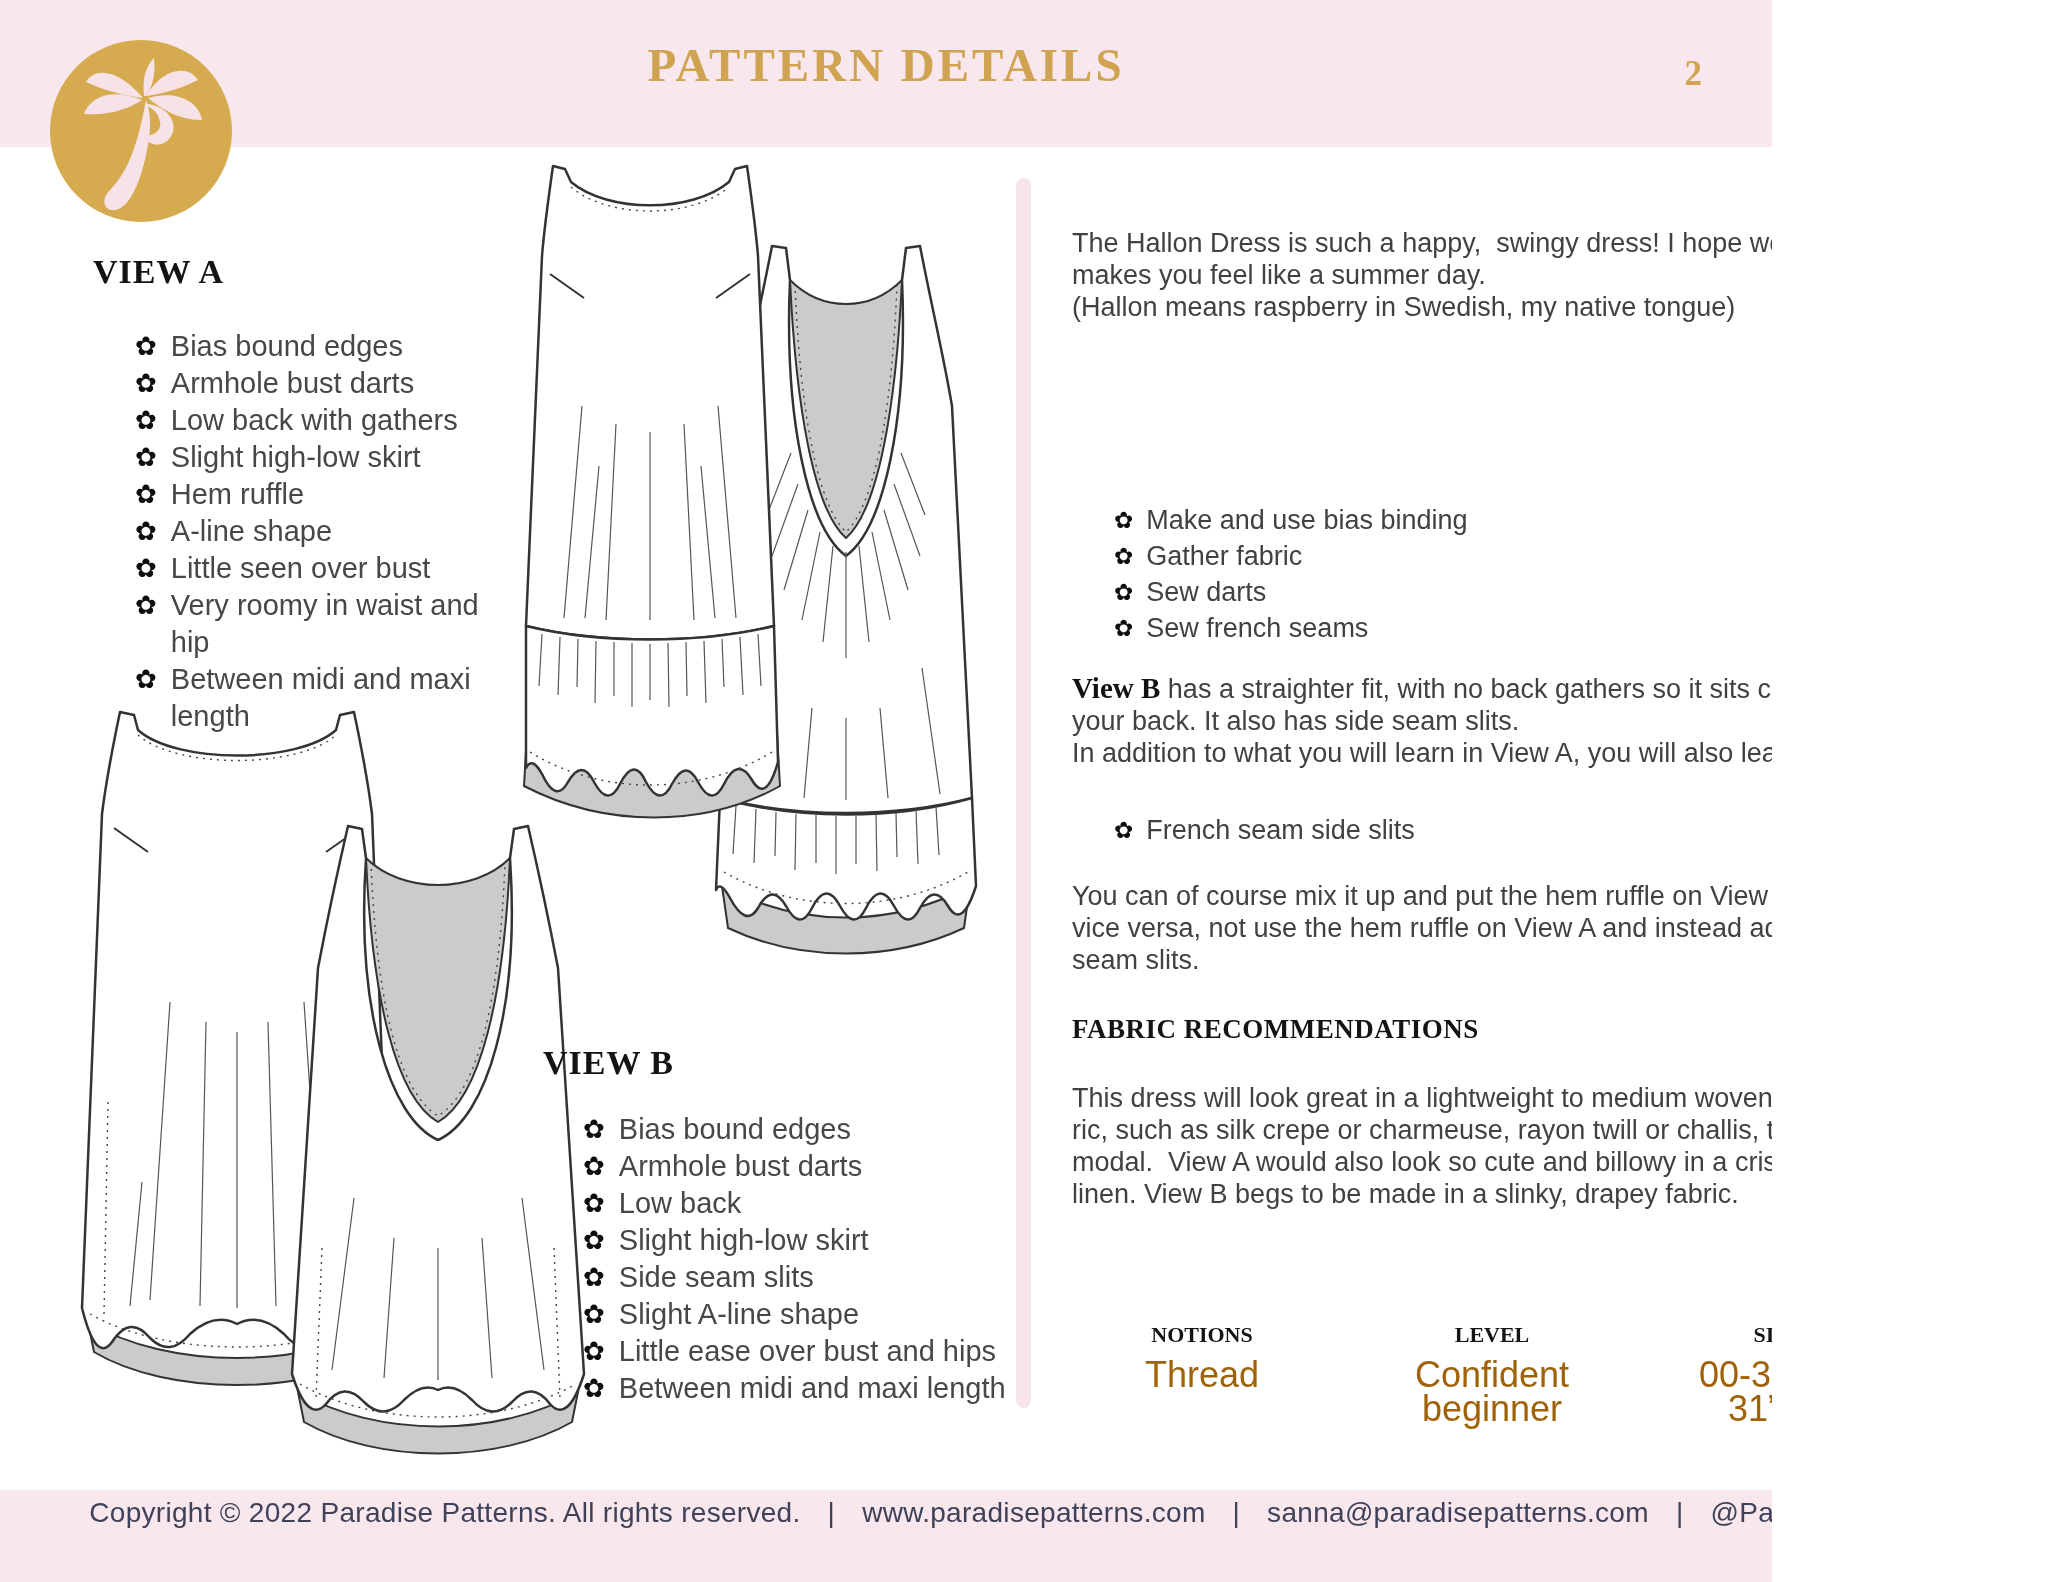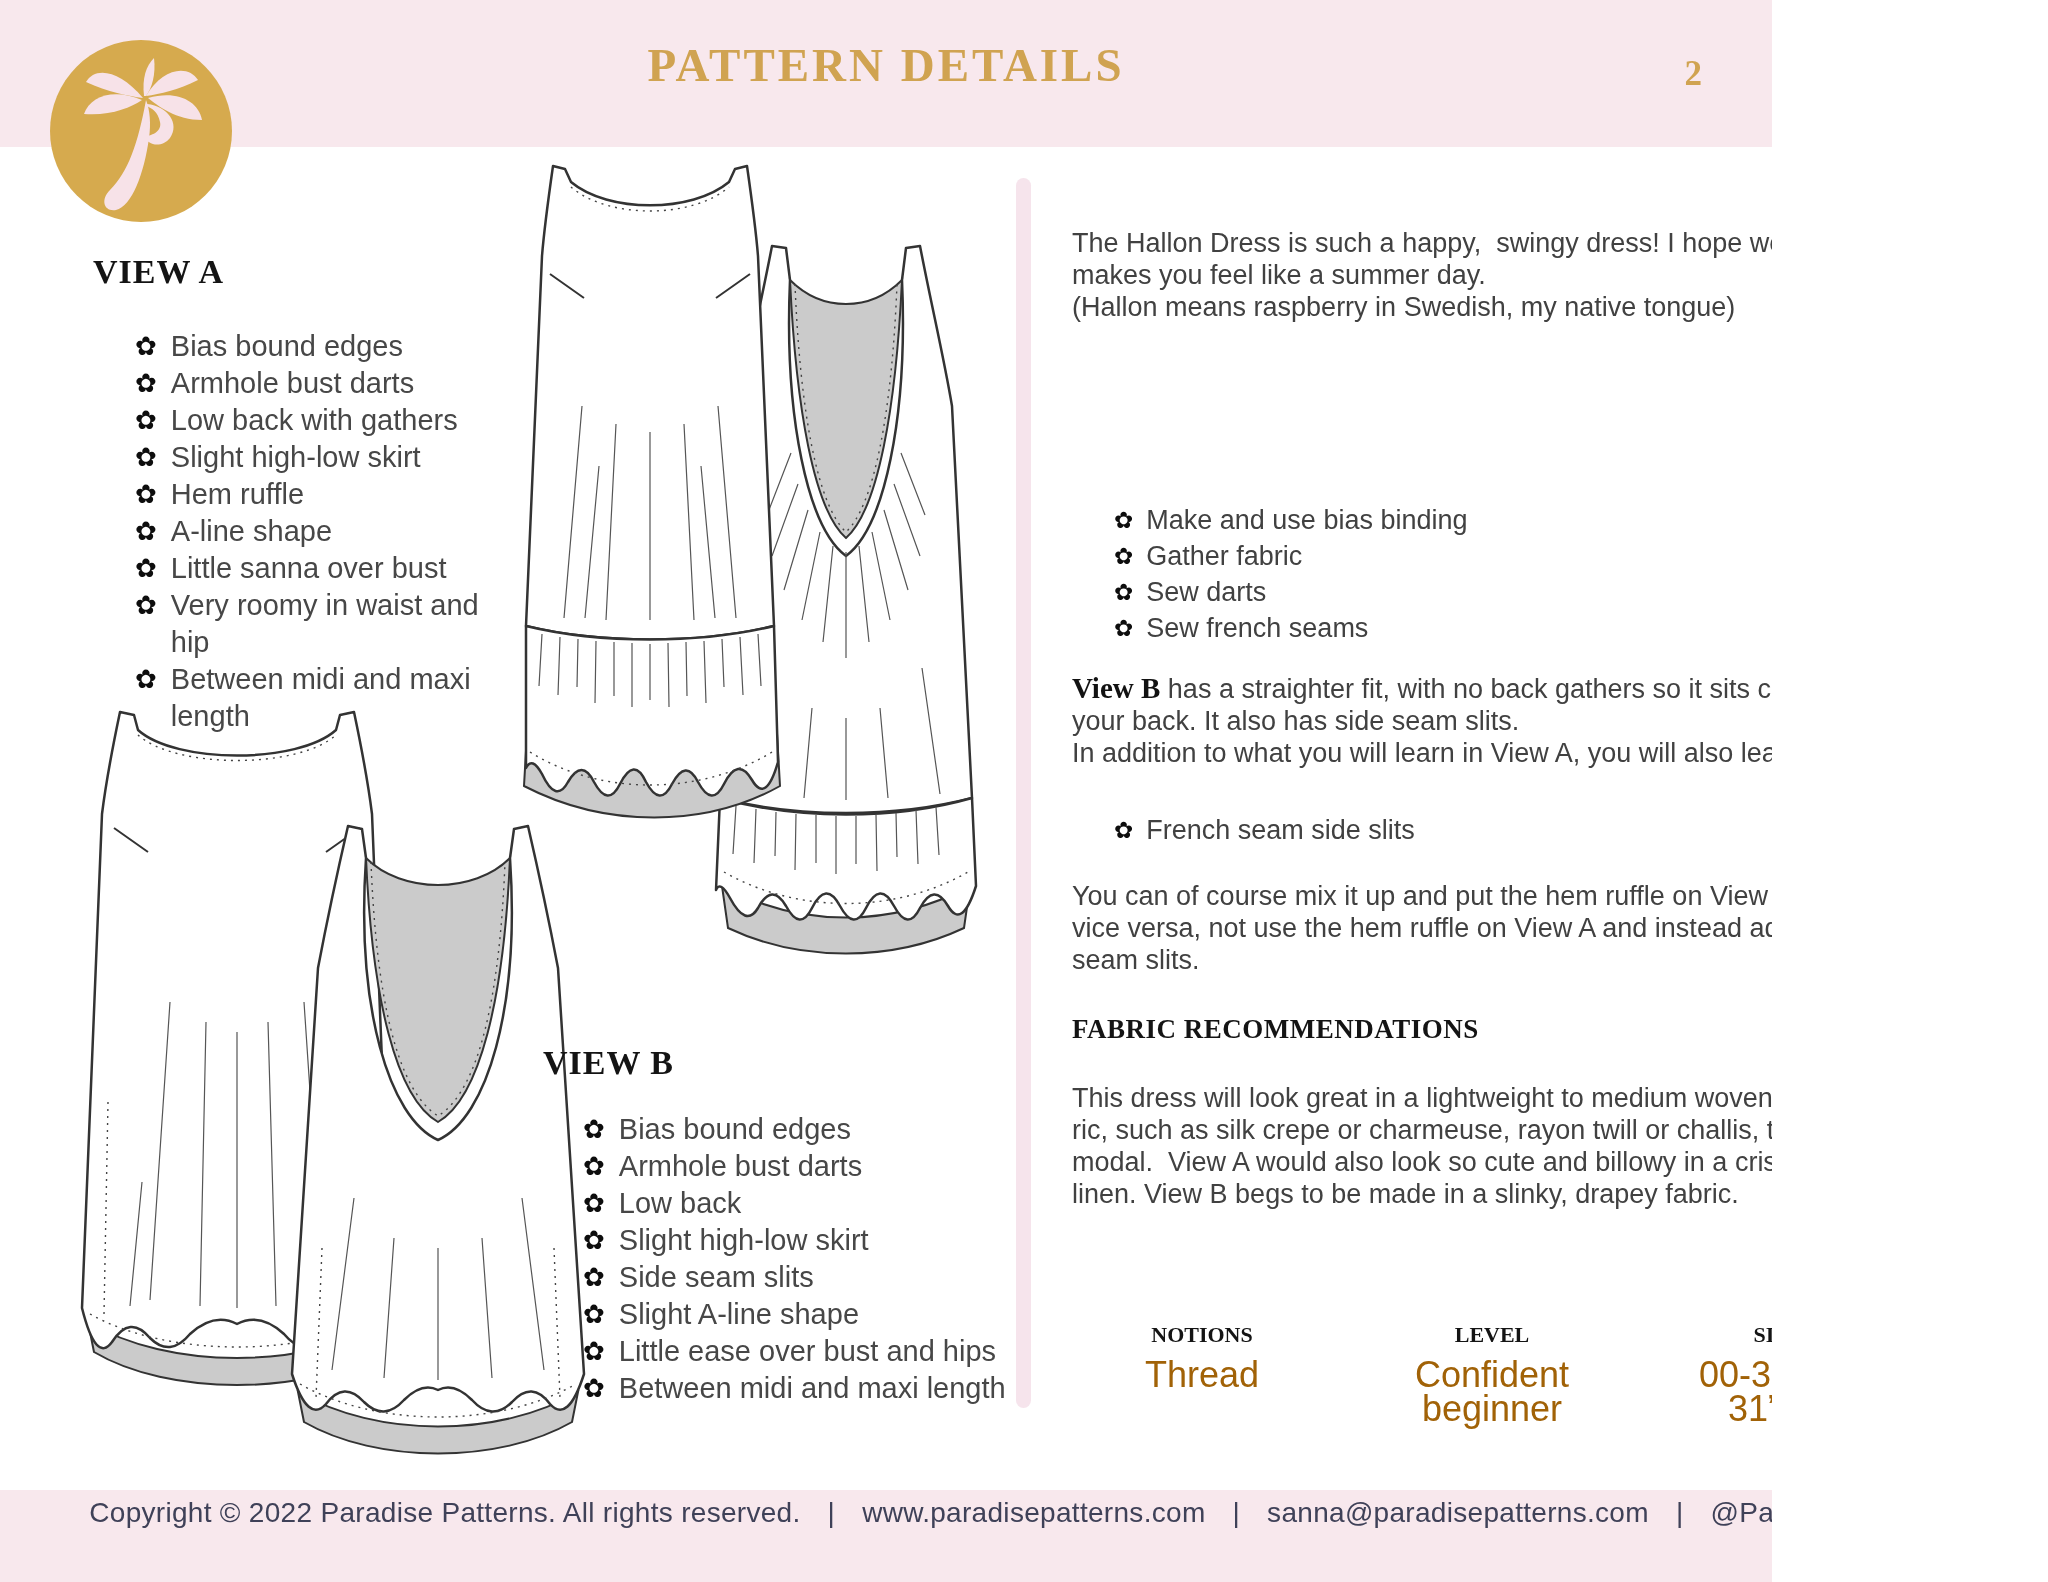--- a/index.html
+++ b/index.html
@@ -162,21 +162,21 @@
           <span class="ftext">Hem ruffle</span>
         </li>
 
         <li>
           <span class="flower">✿</span>
           <span class="ftext">A-line shape</span>
         </li>
 
         <li>
           <span class="flower">✿</span>
-          <span class="ftext">Little sanna over bust</span>
+          <span class="ftext">Little seen over bust</span>
         </li>
 
         <li>
           <span class="flower">✿</span>
           <span class="ftext">Very roomy in waist and hip</span>
         </li>
 
         <li>
           <span class="flower">✿</span>
           <span class="ftext">Between midi and maxi length</span>

